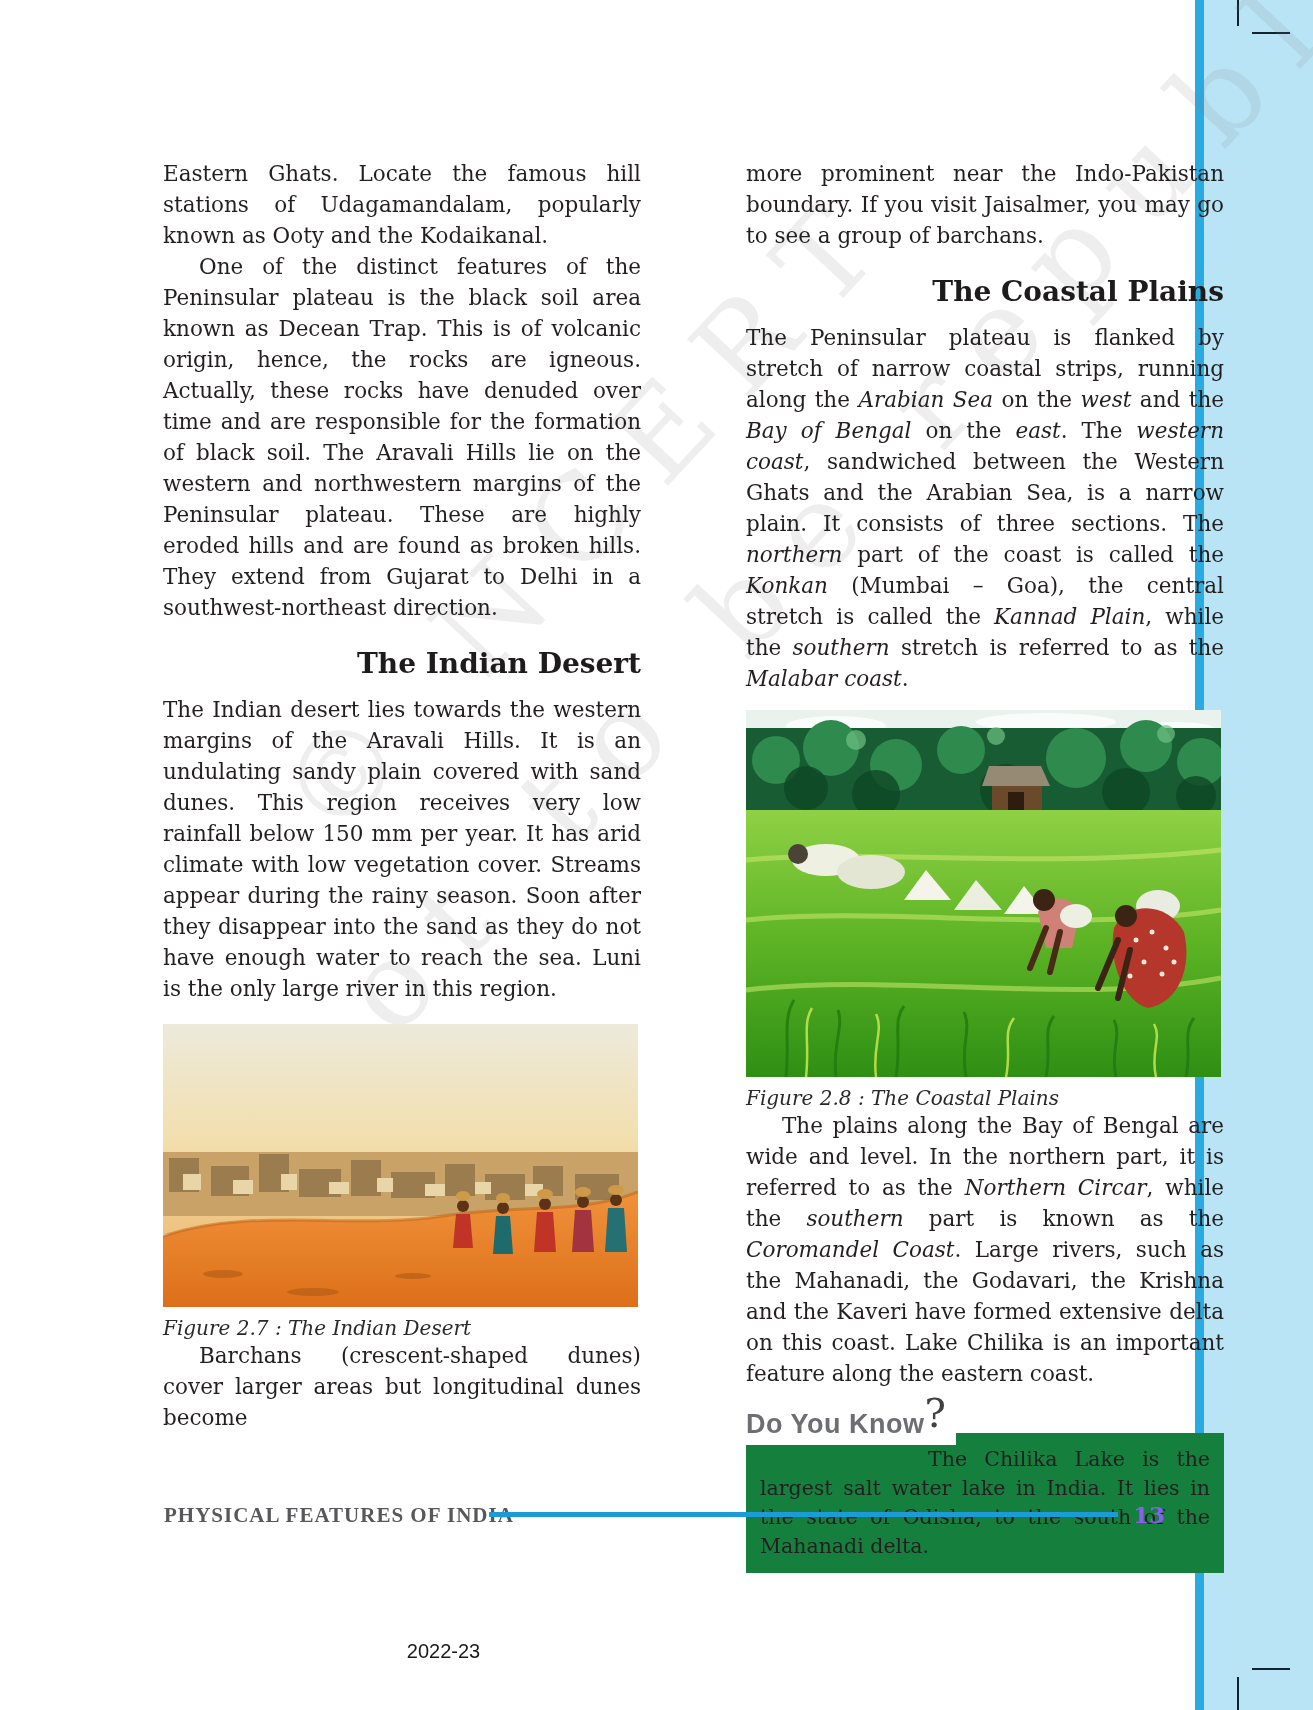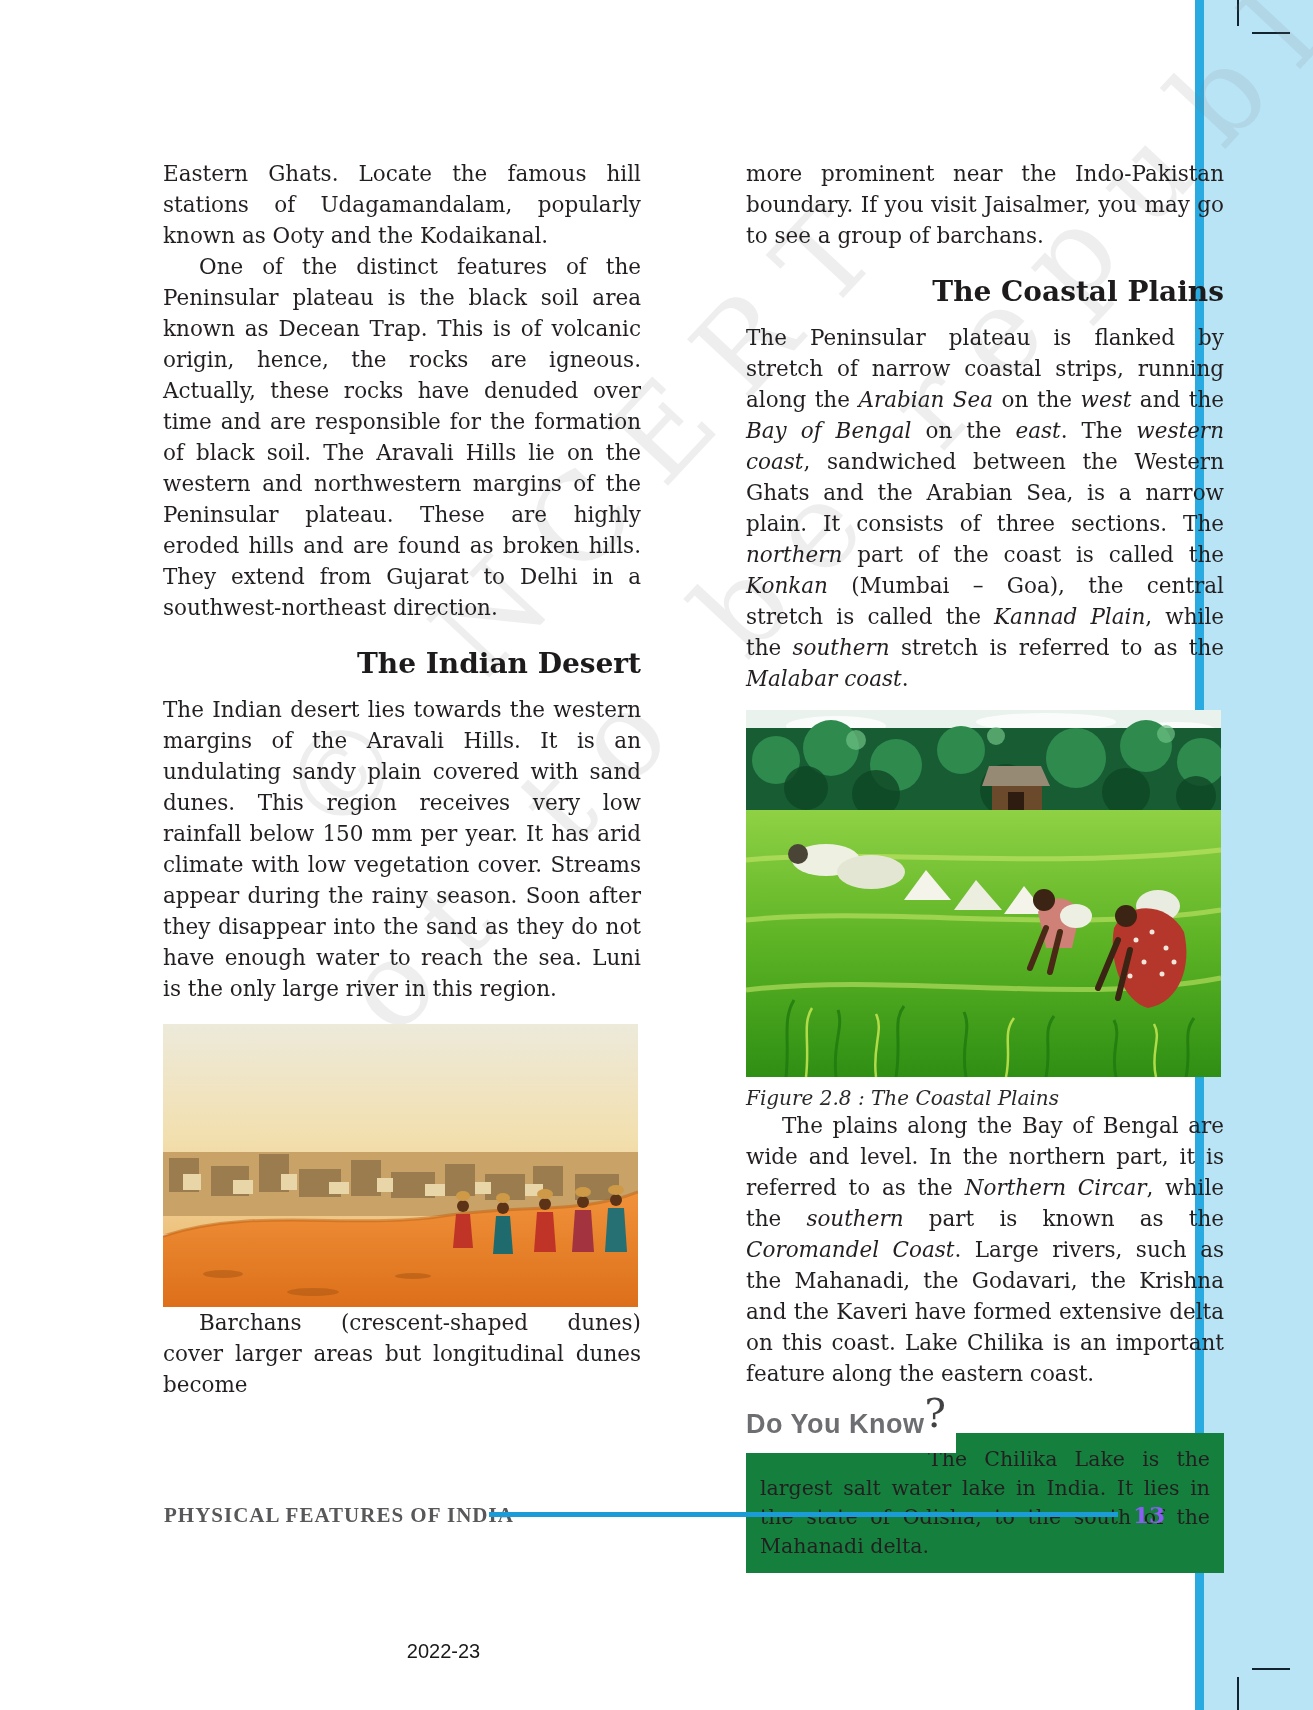--- a/index.html
+++ b/index.html
@@ -49,21 +49,21 @@
   figcaption{
     margin-top:9px;font-style:italic;
     font-size:20px;color:#2b2829;line-height:24px;
   }
   .after-fig{margin-top:26px;}
 
   
   .dyk{position:relative;margin-top:44px;}
   .dyk-head{
     position:absolute;top:-24px;left:0;z-index:2;background:#ffffff;
-    padding:0 10px 12px 0;white-space:nowrap;
+    padding:0 10px 4px 0;white-space:nowrap;
   }
   .dyk-label{
     font-family:"Liberation Sans","DejaVu Sans",sans-serif;
     font-weight:bold;font-size:27px;color:#6d6e71;letter-spacing:0.5px;
   }
   .dyk-q{
     font-family:"DejaVu Serif",serif;font-size:40px;color:#414042;
     font-weight:normal;vertical-align:6px;line-height:0;
   }
   .dyk-box{
@@ -180,20 +180,21 @@
               <circle cx="0" cy="10" r="6" fill="#5d3318"></circle>
               <ellipse cx="0" cy="0" rx="8" ry="5" fill="#cf9a47"></ellipse>
           </g>
         </g>
         <g fill="#b05a14" opacity="0.6">
           <ellipse cx="60" cy="250" rx="20" ry="4"></ellipse>
             <ellipse cx="150" cy="268" rx="26" ry="4"></ellipse>
             <ellipse cx="250" cy="252" rx="18" ry="3"></ellipse>
         </g>
       </svg>
+      <figcaption>Figure 2.7 : The Indian Desert</figcaption>
     </figure>
 
     <p class="ind after-fig">Barchans (crescent-shaped dunes) cover larger areas but longitudinal dunes become</p>
   </div>
 
   <div class="col col-right">
     <p>more prominent near the Indo-Pakistan boundary. If you visit Jaisalmer, you may go to see a group of barchans.</p>
     <h3 class="subhead">The Coastal Plains</h3>
     <p>The Peninsular plateau is flanked by stretch of narrow coastal strips, running along the <i>Arabian Sea</i> on the <i>west</i> and the <i>Bay of Bengal</i> on the <i>east</i>. The <i>western coast</i>, sandwiched between the Western Ghats and the Arabian Sea, is a narrow plain. It consists of three sections. The <i>northern</i> part of the coast is called the <i>Konkan</i> (Mumbai – Goa), the central stretch is called the <i>Kannad Plain</i>, while the <i>southern</i> stretch is referred to as the <i>Malabar coast</i>.</p>
 

